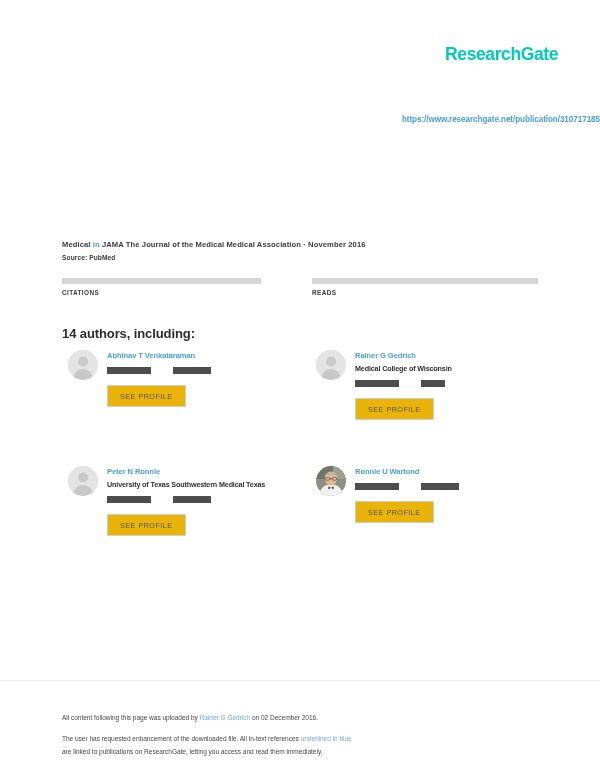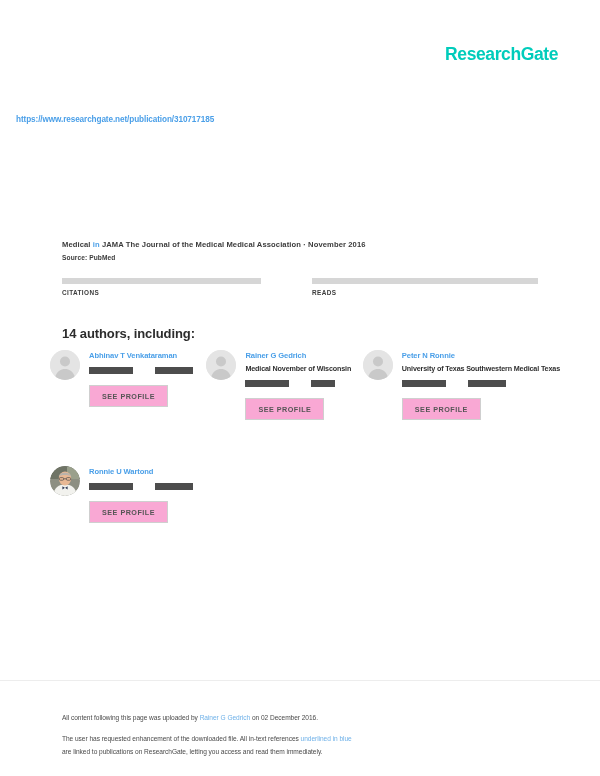--- a/index.html
+++ b/index.html
@@ -14,42 +14,41 @@
     position: relative;
     overflow: hidden;
   }
 
   .page {
     width: 600px;
     height: 776px;
     position: relative;
     background: #ffffff;
     box-sizing: border-box;
-    padding-left: 16px;
   }
 
   
   .header-band {
     height: 96px;
     position: relative;
   }
   .rg-logo {
     position: absolute;
     right: 42px;
     top: 44px;
     font-size: 17.5px;
     font-weight: bold;
     color: #00ccbb;
     letter-spacing: -0.4px;
     white-space: nowrap;
   }
 
   
   .url-row {
-    text-align: left;
+    text-align: right;
     padding-top: 12px;
   }
   .url-link {
     font-size: 8.2px;
     font-weight: bold;
     color: #4a9fe8;
     letter-spacing: -0.1px;
     text-decoration: none;
     white-space: nowrap;
   }
@@ -112,25 +111,25 @@
     position: absolute;
     left: 62px;
     top: 326px;
     font-size: 13px;
     font-weight: bold;
     color: #2c2c2c;
     letter-spacing: -0.1px;
   }
   .authors-grid {
     position: absolute;
-    left: 50px;
+    left: 68px;
     top: 350px;
     right: 40px;
     display: grid;
-    grid-template-columns: 1fr 1fr 1fr;
+    grid-template-columns: 1fr 1fr;
     grid-row-gap: 46px;
     grid-column-gap: 4px;
   }
   .author-card {
     display: flex;
     gap: 9px;
     align-items: flex-start;
   }
   .avatar {
     width: 30px;
@@ -174,27 +173,26 @@
     background: #333333;
     opacity: 0.87;
   }
   .redact.pubs { width: 44px; }
   .redact.cites { width: 38px; }
   .redact.cites-short { width: 24px; }
   .see-profile {
     margin-top: 11px;
     display: inline-block;
     border: 1px solid #cfcfcf;
-    background: #f9a8d4;
+    background: #eab308;
     color: #555555;
     font-size: 7.2px;
     letter-spacing: 0.5px;
     padding: 6px 12px 5px 12px;
     text-align: center;
-    font-weight: bold;
   }
 
   
   .footer-rule {
     position: absolute;
     left: 0;
     right: 0;
     top: 680px;
     height: 1px;
     background: #ededed;
@@ -277,21 +275,21 @@
     <div class="author-card">
       <div class="avatar">
         <svg width="30" height="30" viewBox="0 0 30 30" aria-hidden="true">
           <circle cx="15" cy="15" r="15" fill="#e4e4e4"></circle>
           <circle cx="15" cy="11.5" r="5" fill="#c9c9c9"></circle>
           <path d="M4.5 30 C5.5 21.5 11 19 15 19 C19 19 24.5 21.5 25.5 30 Z" fill="#c9c9c9"></path>
         </svg>
       </div>
       <div class="author-body">
         <div class="author-name">Rainer G Gedrich</div>
-        <div class="author-affil">Medical November of Wisconsin</div>
+        <div class="author-affil">Medical College of Wisconsin</div>
         <div class="author-stats">
           <div class="redact pubs"></div>
           <div class="redact cites-short"></div>
         </div>
         <div class="see-profile">SEE PROFILE</div>
       </div>
     </div>
 
     <div class="author-card">
       <div class="avatar">

